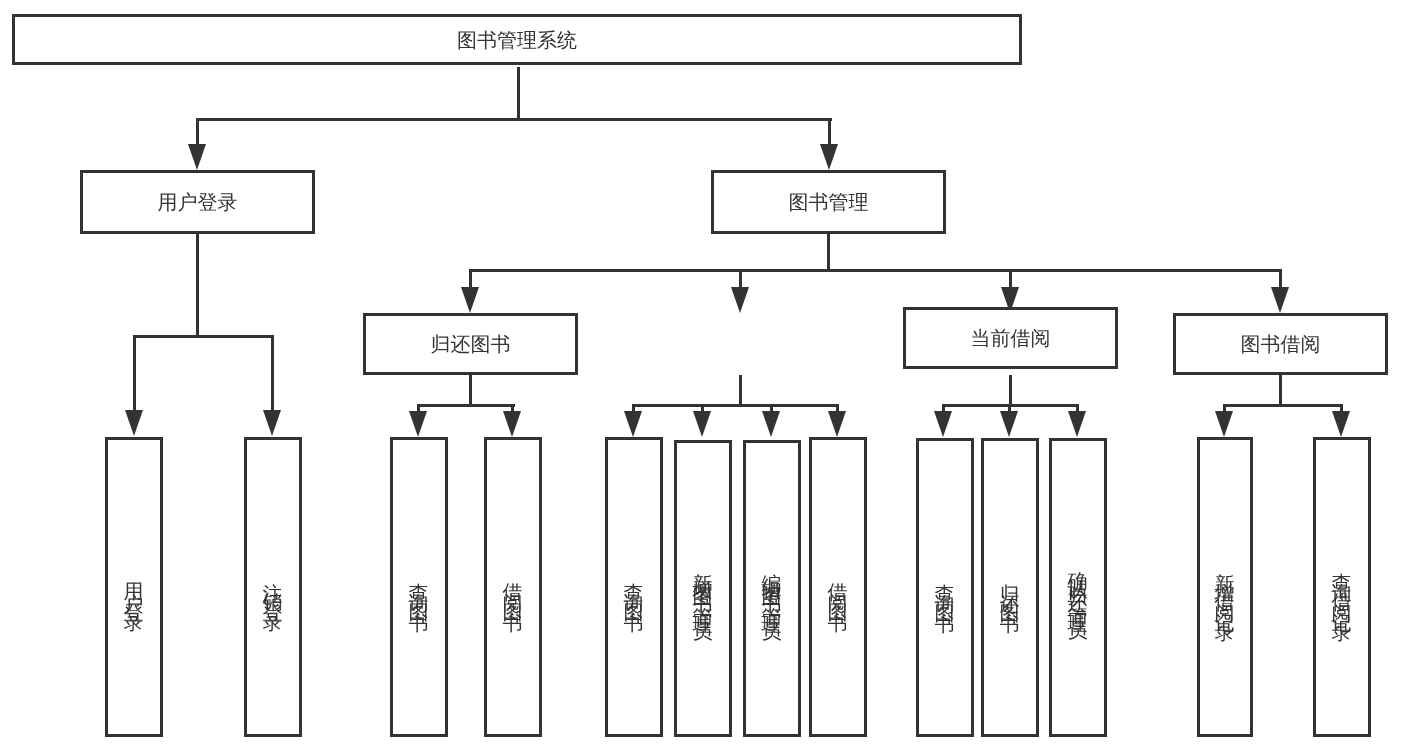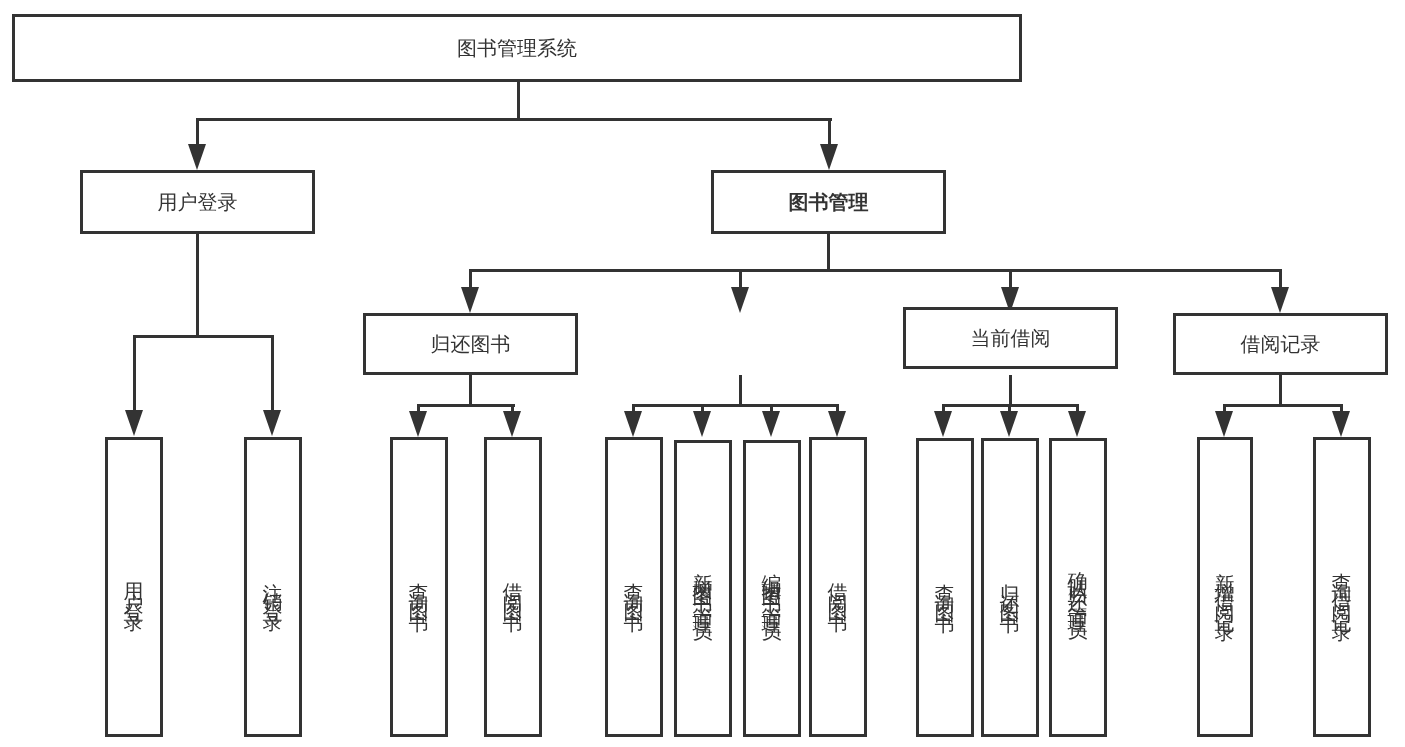--- a/index.html
+++ b/index.html
@@ -87,28 +87,28 @@
   <div class="line" style="left:1076px;top:404px;width:3px;height:12px;"></div>
   <div class="arrow" style="left:1068px;top:411px;"></div>
 
   <div class="line" style="left:1279px;top:375px;width:3px;height:31px;"></div>
   <div class="line" style="left:1223px;top:404px;width:120px;height:3px;"></div>
   <div class="line" style="left:1223px;top:404px;width:3px;height:12px;"></div>
   <div class="arrow" style="left:1215px;top:411px;"></div>
   <div class="line" style="left:1340px;top:404px;width:3px;height:12px;"></div>
   <div class="arrow" style="left:1332px;top:411px;"></div>
 
-  <div class="node" style="left:12px;top:14px;width:1010px;height:68px;">图书管理系统</div>
+  <div class="node" style="left:12px;top:14px;width:1010px;height:51px;">图书管理系统</div>
 
   <div class="node" style="left:80px;top:170px;width:235px;height:64px;">用户登录</div>
-  <div class="node" style="left:711px;top:170px;width:235px;height:64px;font-weight:bold;">图书管理</div>
+  <div class="node" style="left:711px;top:170px;width:235px;height:64px;">图书管理</div>
 
   <div class="node" style="left:363px;top:313px;width:215px;height:62px;">归还图书</div>
   <div class="node" style="left:903px;top:307px;width:215px;height:62px;">当前借阅</div>
-  <div class="node" style="left:1173px;top:313px;width:215px;height:62px;">借阅记录</div>
+  <div class="node" style="left:1173px;top:313px;width:215px;height:62px;">图书借阅</div>
 
   <div class="node v" style="left:105px;top:437px;width:58px;height:300px;">用户登录</div>
   <div class="node v" style="left:244px;top:437px;width:58px;height:300px;">注销登录</div>
 
   <div class="node v" style="left:390px;top:437px;width:58px;height:300px;">查询图书</div>
   <div class="node v" style="left:484px;top:437px;width:58px;height:300px;">借阅图书</div>
 
   <div class="node v" style="left:605px;top:437px;width:58px;height:300px;">查询图书</div>
   <div class="node v tight" style="left:674px;top:440px;width:58px;height:297px;">新增图书（管理员）</div>
   <div class="node v tight" style="left:743px;top:440px;width:58px;height:297px;">编辑图书（管理员）</div>

